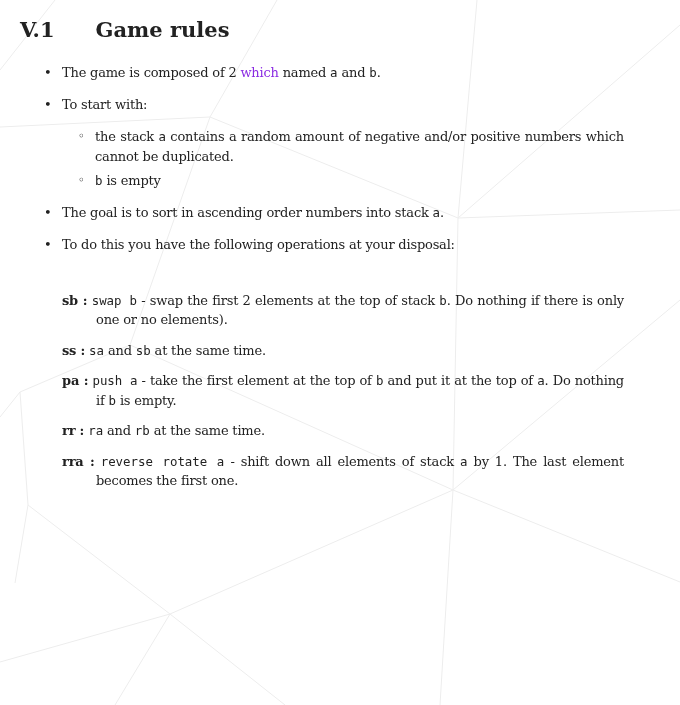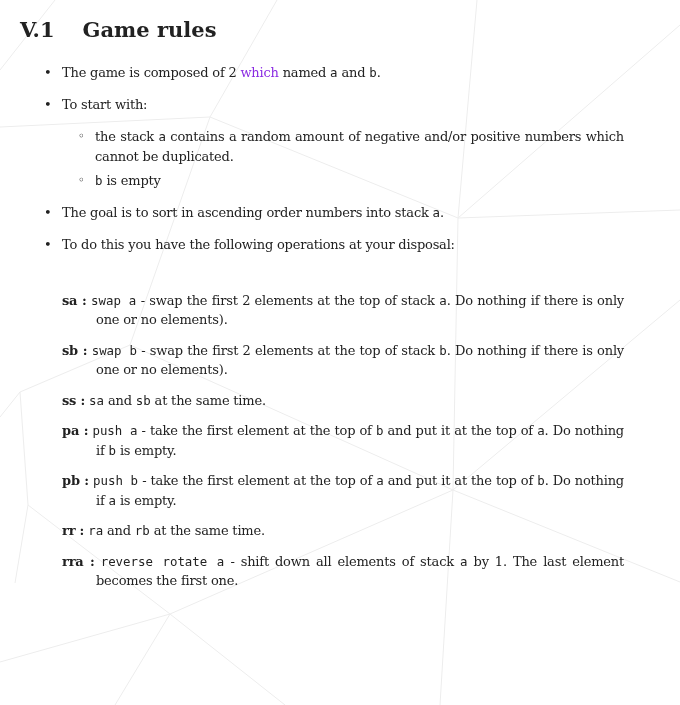--- a/index.html
+++ b/index.html
@@ -8,21 +8,21 @@
     width:680px; height:705px; position:relative; overflow:hidden;
     background:#ffffff; color:var(--ink);
     font-family:"DejaVu Serif", serif; font-size:13px; line-height:19.5px;
     letter-spacing:-0.2px;
   }
   .watermark { position:absolute; top:0; left:0; z-index:0; }
   .watermark line { stroke:var(--wm); stroke-width:1; }
   .content { position:relative; z-index:1; }
 
   h1.section-heading {
-    margin:16px 0 0 20px; display:flex; gap:28px;
+    margin:16px 0 0 20px; display:flex; gap:41px;
     font-size:21px; line-height:27px; font-weight:bold; letter-spacing:0;
   }
 
   ul.bullets { margin:20px 56px 0 62px; padding:0; list-style:none; }
   ul.bullets > li { position:relative; margin:0 0 12.5px 0; text-align:justify; }
   ul.bullets > li:last-child { margin-bottom:0; }
   .marker { position:absolute; left:-18px; top:0; letter-spacing:0; }
 
   ul.subbullets { margin:12.5px 0 1px 33px; padding:0; list-style:none; }
   ul.subbullets > li { position:relative; margin:0 0 5px 0; text-align:justify; }
@@ -75,21 +75,19 @@
       <li><span class="marker">•</span><span>The game is composed of 2 </span><span class="link">which</span><span> named </span><span class="tt">a</span><span> and </span><span class="tt">b</span><span>.</span></li>
       <li><span class="marker">•</span><span>To start with:</span><ul class="subbullets">
           <li><span class="marker">◦</span><span>the stack </span><span class="tt">a</span><span> contains a random amount of negative and/or positive numbers which cannot be duplicated.</span></li>
           <li><span class="marker">◦</span><span class="tt">b</span><span> is empty</span></li>
         </ul></li>
       <li><span class="marker">•</span><span>The goal is to sort in ascending order numbers into stack </span><span class="tt">a</span><span>.</span></li>
       <li><span class="marker">•</span><span>To do this you have the following operations at your disposal:</span></li>
     </ul>
 
   <div class="ops" id="ops">
-      <div class="op"><span class="op-label">sa :</span> <span class="tt">swap a</span><span> - swap the first 2 elements at the top of stack </span><span class="tt">a</span><span>. Do nothing if there is only one or no elements).</span></div>
       <div class="op"><span class="op-label">sb :</span> <span class="tt">swap b</span><span> - swap the first 2 elements at the top of stack </span><span class="tt">b</span><span>. Do nothing if there is only one or no elements).</span></div>
       <div class="op"><span class="op-label">ss :</span> <span class="tt">sa</span><span> and </span><span class="tt">sb</span><span> at the same time.</span></div>
       <div class="op"><span class="op-label">pa :</span> <span class="tt">push a</span><span> - take the first element at the top of </span><span class="tt">b</span><span> and put it at the top of </span><span class="tt">a</span><span>. Do nothing if </span><span class="tt">b</span><span> is empty.</span></div>
-      <div class="op"><span class="op-label">pb :</span> <span class="tt">push b</span><span> - take the first element at the top of </span><span class="tt">a</span><span> and put it at the top of </span><span class="tt">b</span><span>. Do nothing if </span><span class="tt">a</span><span> is empty.</span></div>
       <div class="op"><span class="op-label">rr :</span> <span class="tt">ra</span><span> and </span><span class="tt">rb</span><span> at the same time.</span></div>
       <div class="op"><span class="op-label">rra :</span> <span class="tt">reverse rotate a</span><span> - shift down all elements of stack </span><span class="tt">a</span><span> by 1. The last element becomes the first one.</span></div>
     </div>
 </div>
 
 </body></html>

